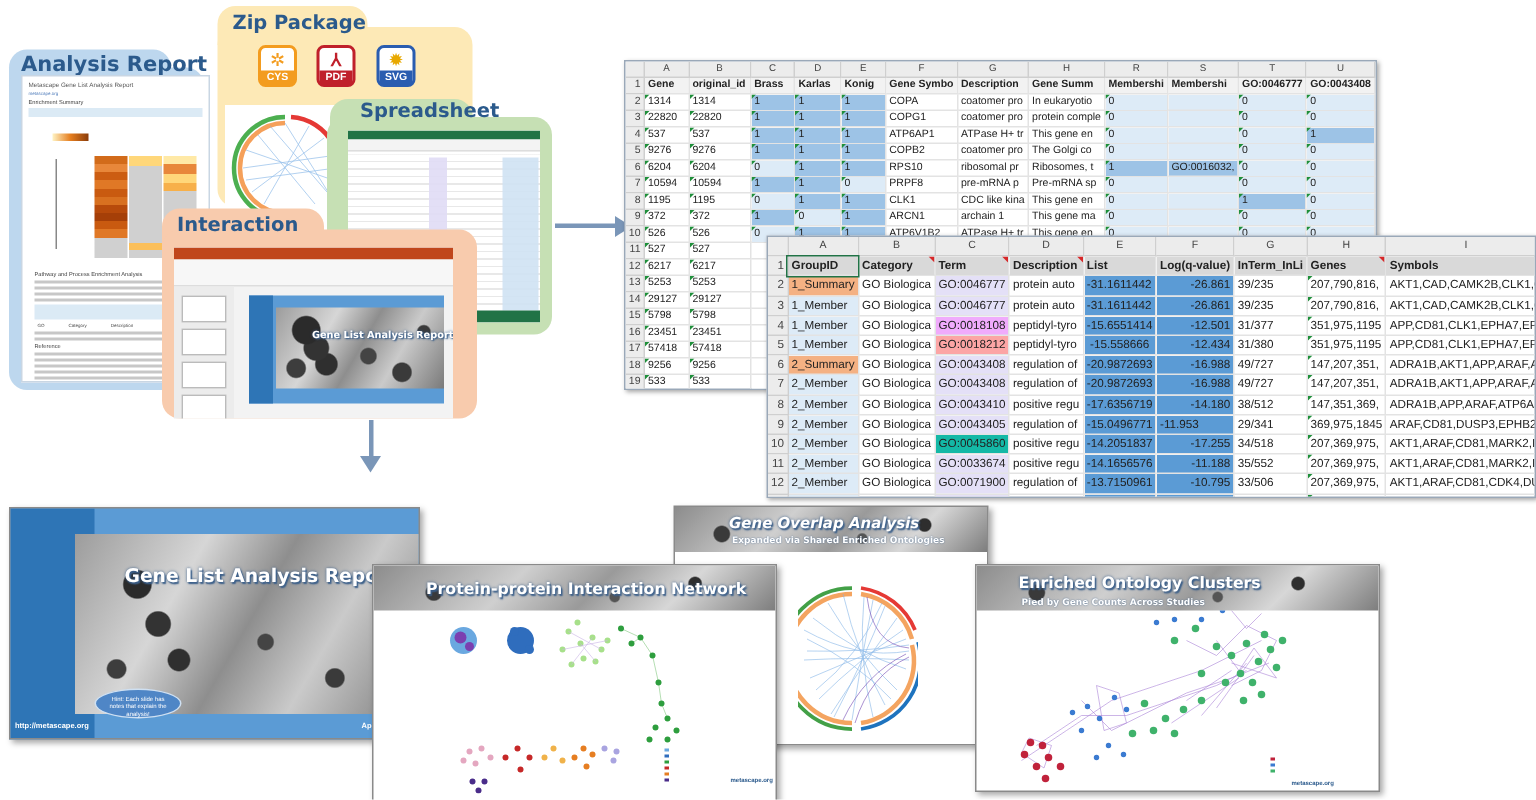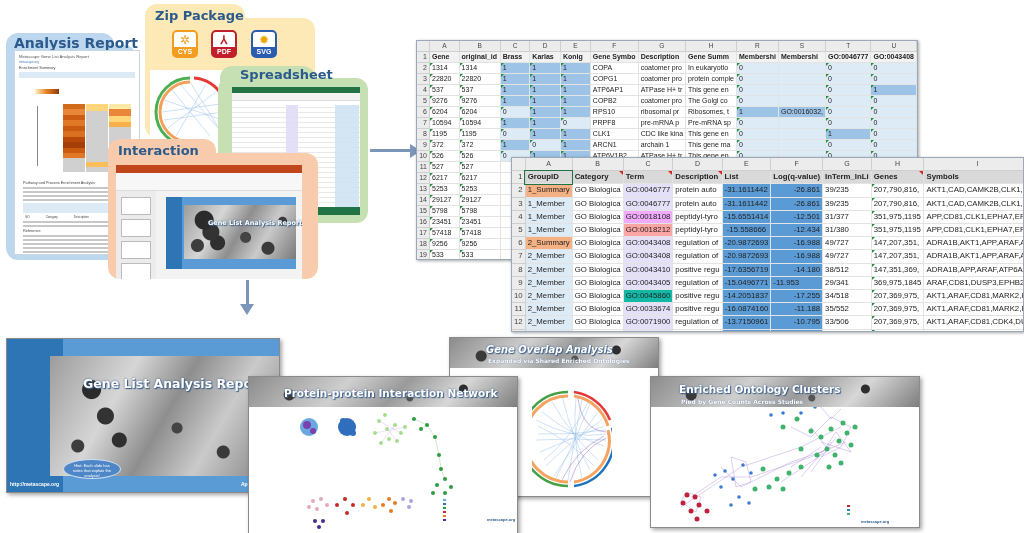--- a/index.html
+++ b/index.html
@@ -669,21 +669,21 @@
           <td style="background: rgb(255, 255, 255);">34/518</td>
           <td class="green-tri">207,369,975,</td>
           <td>AKT1,ARAF,CD81,MARK2,I</td>
         </tr>
         <tr class="">
           <td class="rowhdr">11</td>
           <td style="background: rgb(221, 235, 247);">2_Member</td>
           <td>GO Biologica</td>
           <td style="background: rgb(228, 224, 247);">GO:0033674</td>
           <td>positive regu</td>
-          <td style="background: rgb(91, 155, 213); text-align: left;">-16.0874160</td>
+          <td style="background: rgb(91, 155, 213); text-align: left;">-14.1656576</td>
           <td style="background: rgb(91, 155, 213); text-align: right;">-11.188</td>
           <td style="background: rgb(255, 255, 255);">35/552</td>
           <td class="green-tri">207,369,975,</td>
           <td>AKT1,ARAF,CD81,MARK2,I</td>
         </tr>
         <tr class="">
           <td class="rowhdr">12</td>
           <td style="background: rgb(221, 235, 247);">2_Member</td>
           <td>GO Biologica</td>
           <td style="background: rgb(228, 224, 247);">GO:0071900</td>

